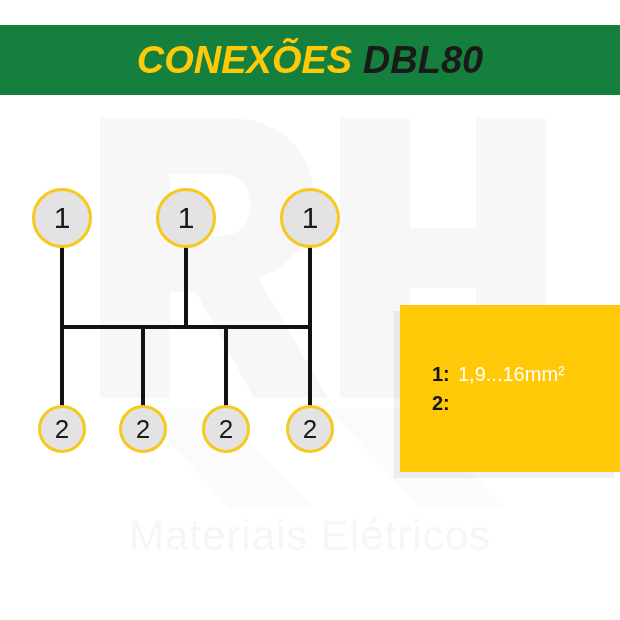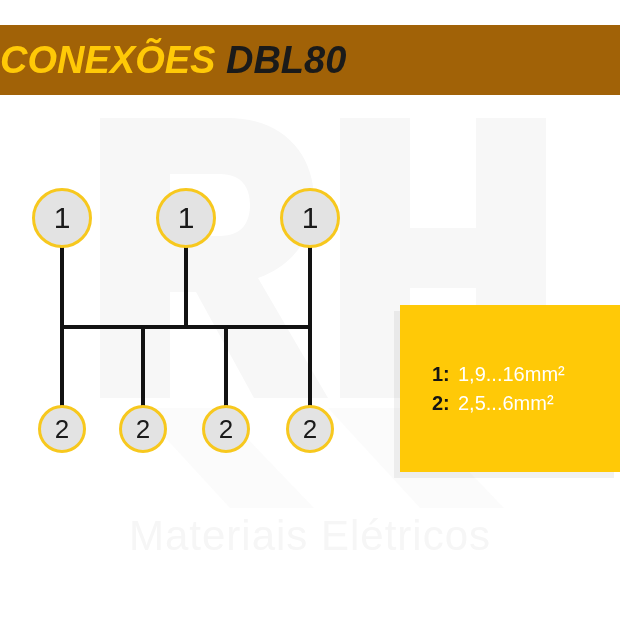--- a/index.html
+++ b/index.html
@@ -49,24 +49,25 @@
     white-space: nowrap;
   }
 
   
   #header-bar {
     position: absolute;
     left: 0;
     top: 25px;
     width: 620px;
     height: 70px;
-    background: #a16207;
+    background: #15803d;
     z-index: 3;
     display: flex;
     align-items: center;
+    justify-content: center;
   }
   #header-title {
     font-size: 38px;
     font-style: italic;
     font-weight: bold;
     letter-spacing: 0px;
     white-space: nowrap;
     line-height: 1;
   }
   .title-hl { color: #ffc907; }
@@ -201,17 +202,16 @@
     </div>
   </div>
 
   <div id="legend-box">
     <div class="legend-row">
       <span class="legend-key">1:</span>
       <span class="legend-val">1,9...16mm²</span>
     </div>
     <div class="legend-row">
       <span class="legend-key">2:</span>
-      <span class="legend-val">2,5...6mm²</span>
     </div>
   </div>
 
 </div>
 
 </body></html>

